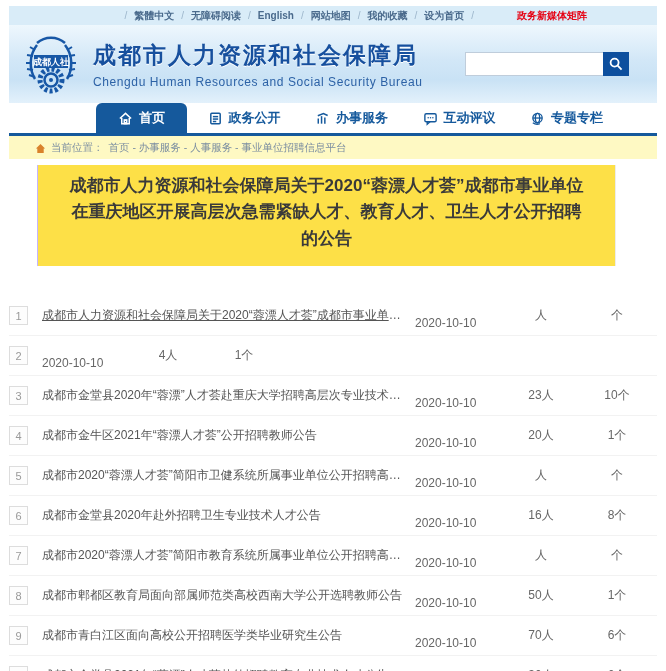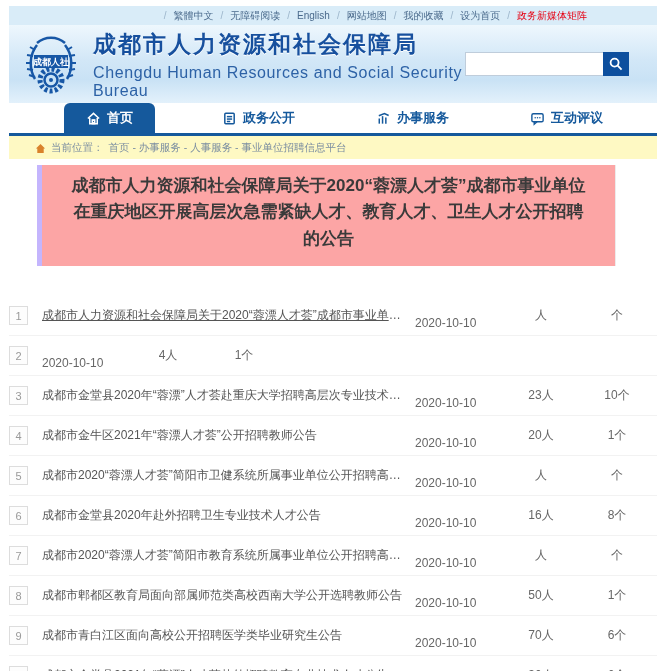--- a/index.html
+++ b/index.html
@@ -10,38 +10,38 @@
     color:#333;
   }
   .shell { margin:6px 9px 0 9px; }
 
   
   .topbar {
     height:19px; background:#d9ecf8;
     display:flex; align-items:center; justify-content:flex-end;
     padding-right:70px; font-size:10px;
   }
-  .topbar a { color:#4a6a8c; text-decoration:none; cursor:pointer; }
+  .topbar a { color:#4a6a8c; text-decoration:none; cursor:pointer;font-weight:bold; }
   .topbar .sep { color:#9db6cc; margin:0 7px; }
-  .topbar a.accent { color:#e60012; font-weight:normal; }
+  .topbar a.accent { color:#e60012; font-weight:bold;margin-left:36px; }
 
   
   .header {
     height:78px;
     background:linear-gradient(180deg,#eef7fd 0%,#d2e7f7 45%,#c9e2f5 70%,#e3f1fb 100%);
     display:flex; align-items:center; padding:0 28px 0 12px;
   }
   .logo { width:60px; height:62px; flex:0 0 auto; margin-right:12px; }
   .brand { flex:1 1 auto; }
   .brand-cn {
     font-size:23px; font-weight:bold; color:#17509e; letter-spacing:2px;
     text-shadow:0 1px 0 #ffffff;
   }
   .brand-en {
-    font-size:16px; color:#2d62a6; letter-spacing:0.6px; margin-top:4px;
+    font-size:12px; color:#2d62a6; letter-spacing:0.6px; margin-top:4px;
   }
   .search { display:flex; align-items:center; }
   .search input {
     width:138px; height:24px; border:1px solid #bfcddb; border-right:none;
     background:#ffffff; outline:none; padding:0 6px; font-size:12px;
   }
   .search .search-btn {
     width:26px; height:24px; background:#0d4f9e; border:none; cursor:pointer;
     display:flex; align-items:center; justify-content:center;
   }
@@ -54,37 +54,37 @@
     padding:0 40px 0 55px; justify-content:space-between;
   }
   .nav-tab {
     display:flex; align-items:center; gap:6px;
     height:30px; padding:0 14px; cursor:pointer;
     color:#15599c; font-size:13px; font-weight:bold;
   }
   .nav-tab .nicon { display:flex; align-items:center; }
   .nav-tab.active {
     background:#15599c; color:#ffffff;
-    border-radius:6px 6px 0 0; padding:0 22px;
+    border-radius:6px 6px 0 0; padding:0 22px;margin-left:32px;
   }
   .nav-tab.active .nicon svg { stroke:#ffffff; }
   .nav-tab .nicon svg { stroke:#15599c; }
 
   
   .breadcrumb {
     display:flex; align-items:center; gap:5px;
     padding:5px 0 4px 26px; font-size:10.5px; color:#7b8ea1;
     background:#fef9c3;
   }
 
   
   .article-title-box {
     margin:6px 41px 0 28px;
-    border-left:5px solid #c4b5fd; border-right:1px solid #ececec;
-    padding:8px 28px 14px 28px; background:#fca5a5;
+    border-left:1px solid #c4b5fd; border-right:1px solid #ececec;
+    padding:8px 28px 14px 28px; background:#fde047;
   }
   .article-title {
     font-size:17px; font-weight:bold; color:#3a3a3a;
     text-align:center; line-height:1.55;
   }
 
   
   .list { margin-top:30px; }
   .row {
     display:flex; align-items:center; height:40px;
@@ -211,20 +211,31 @@
         <svg width="15" height="15" viewBox="0 0 16 16" fill="none" stroke-width="1.5">
           <rect x="2" y="3" width="12" height="8.5" rx="1.5"></rect>
             <path d="M4.5 11.5 L4.5 14 L7.5 11.5"></path>
           <circle cx="5.5" cy="7.2" r="0.8" fill="currentColor" stroke="none"></circle>
             <circle cx="8" cy="7.2" r="0.8" fill="currentColor" stroke="none"></circle>
             <circle cx="10.5" cy="7.2" r="0.8" fill="currentColor" stroke="none"></circle>
         </svg>
       </span>
       <span>互动评议</span>
     </div>
+    <div class="nav-tab">
+      <span class="nicon">
+        <svg width="15" height="15" viewBox="0 0 16 16" fill="none" stroke-width="1.4">
+          <circle cx="8" cy="7.5" r="5"></circle>
+            <ellipse cx="8" cy="7.5" rx="2.3" ry="5"></ellipse>
+            <line x1="3.2" y1="7.5" x2="12.8" y2="7.5"></line>
+            <path d="M3 12.5 C5 14 8 14.5 10.5 13.5"></path>
+        </svg>
+      </span>
+      <span>专题专栏</span>
+    </div>
   </div>
 
   <div class="breadcrumb">
     <svg width="11" height="11" viewBox="0 0 12 12">
       <path d="M1 6 L6 1 L11 6 L9.5 6 L9.5 11 L2.5 11 L2.5 6 Z" fill="#d9822b"></path>
     </svg>
     <span>当前位置：</span>
     <span>首页 - 办事服务 - 人事服务 - 事业单位招聘信息平台</span>
   </div>
 

